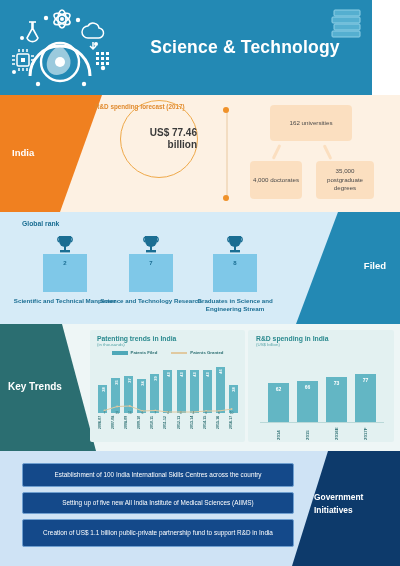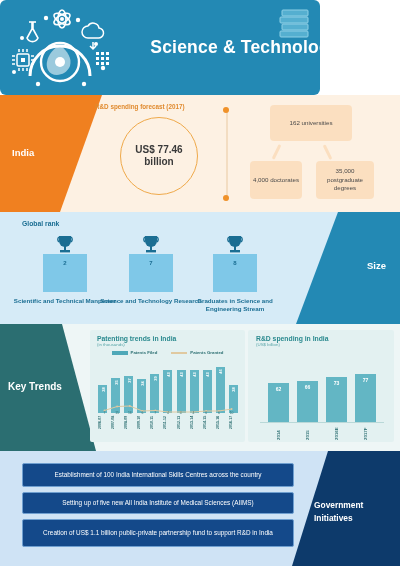--- a/index.html
+++ b/index.html
@@ -7,23 +7,22 @@
   body {
     font-family:"Liberation Sans", sans-serif;
     background:#ffffff;
     position:relative;
     overflow:hidden;
   }
   .page { position:relative; width:400px; height:566px; }
 
   
   .header {
-    position:absolute; left:0; top:0; width:320px; height:95px;
+    position:absolute; left:0; top:0; width:372px; height:95px;
     background:#2389b4;
-    border-radius:6px;
   }
   .logo-wrap { position:absolute; left:8px; top:4px; width:110px; height:88px; }
   .header-title {
     position:absolute; left:130px; top:0; width:230px; height:95px;
     display:flex; align-items:center; justify-content:center;
     color:#ffffff; font-size:17.5px; font-weight:bold; letter-spacing:.2px;
     text-align:center;
   }
   .books-icon { position:absolute; right:8px; top:7px; width:34px; height:32px; }
 
@@ -39,24 +38,24 @@
   }
   .size-band-label {
     position:absolute; left:12px; top:52px;
     color:#ffffff; font-size:9.5px; font-weight:bold;
   }
   .rd-forecast-label {
     position:absolute; left:95px; top:8px;
     color:#e08a2e; font-size:6.3px; font-weight:bold;
   }
   .rd-circle {
-    position:absolute; left:120px; top:22px; width:78px; height:78px;
+    position:absolute; left:120px; top:5px; width:78px; height:78px;
     border:1.4px solid #efa94a; border-radius:50%;
     display:flex; align-items:center; justify-content:center;
-    text-align:center; color:#3a3a3a; font-size:10px; font-weight:bold;
+    text-align:right; color:#3a3a3a; font-size:10px; font-weight:bold;
     line-height:1.25;
   }
   .dot-line { position:absolute; left:226px; top:14px; width:2px; height:92px; background:#f3ddc2; }
   .dot-top { position:absolute; left:223px; top:12px; width:6px; height:6px; border-radius:50%; background:#f0922a; }
   .dot-bot { position:absolute; left:223px; top:100px; width:6px; height:6px; border-radius:50%; background:#f0922a; }
 
   .univ-box {
     position:absolute; left:270px; top:10px; width:82px; height:36px;
     background:#fbdfc0; border-radius:4px;
     display:flex; align-items:center; justify-content:center;
@@ -189,21 +188,21 @@
   .gov-sec {
     position:absolute; left:0; top:451px; width:400px; height:115px;
     background:#cfe3f5;
   }
   .gov-band {
     position:absolute; right:0; top:0; width:118px; height:115px;
     background:#0d3a6b;
     clip-path:polygon(46px 0, 118px 0, 118px 115px, 10px 115px);
   }
   .gov-band-label {
-    position:absolute; right:10px; top:48px; width:76px;
+    position:absolute; right:10px; top:40px; width:76px;
     color:#ffffff; font-size:8.4px; font-weight:bold; line-height:1.5;
   }
   .gov-item {
     position:absolute; left:22px; width:272px;
     background:#14498a; border:0.8px solid #6f9fd0; border-radius:2px;
     color:#ffffff; font-size:6.4px; text-align:center; line-height:1.35;
     display:flex; align-items:center; justify-content:center; padding:3px 6px;
   }
   .gov-1 { top:463px; height:24px; }
   .gov-2 { top:492px; height:22px; }
@@ -296,21 +295,21 @@
 
     <div class="univ-box">162 universities</div>
     <div class="branch branch-l"></div>
     <div class="branch branch-r"></div>
     <div class="doct-box">4,000 doctorates</div>
     <div class="pg-box">35,000 postgraduate degrees</div>
   </div>
 
   <div class="rank-sec">
     <div class="rank-band"></div>
-    <div class="rank-band-label">Size</div>
+    <div class="rank-band-label">Filed</div>
     <div class="global-rank-label">Global rank</div>
 
     <div class="rank-item r1">
       <svg class="trophy" viewBox="0 0 22 20">
         <g fill="#1b6e93">
           <path d="M5 2 h12 v5 a6 6 0 0 1 -12 0 z"></path>
           <path d="M10 12 h2 v4 h-2 z"></path>
           <path d="M6 16 h10 v2.4 h-10 z"></path>
         </g>
         <g fill="none" stroke="#1b6e93" stroke-width="1.4">

